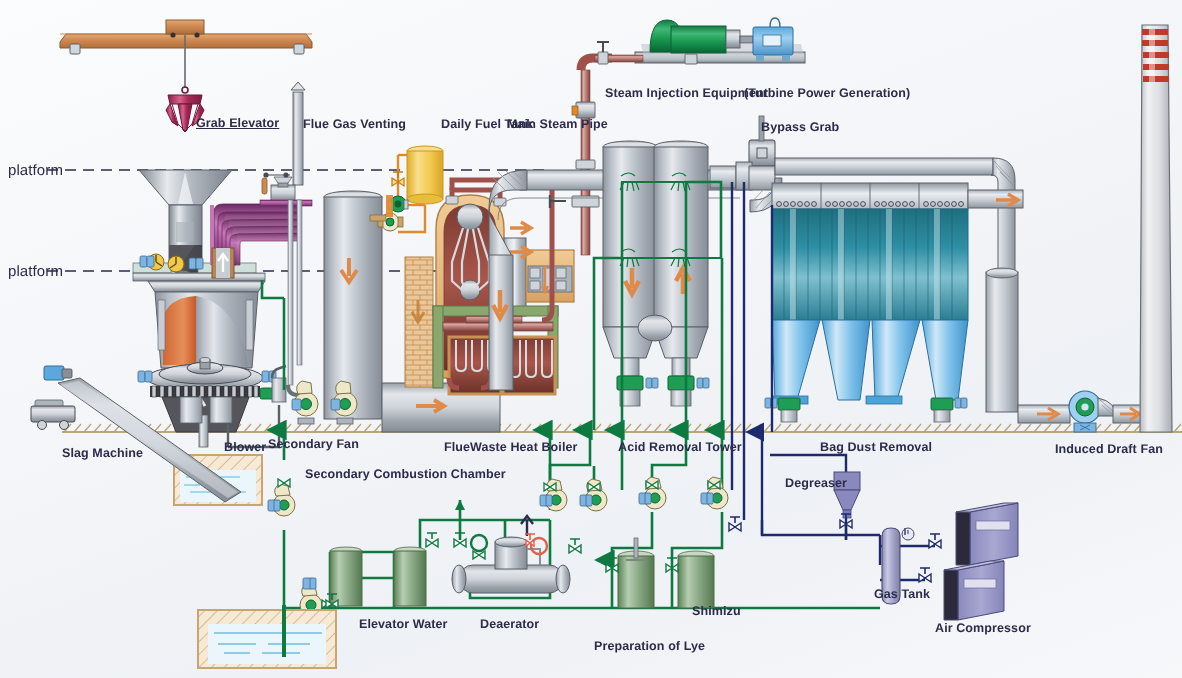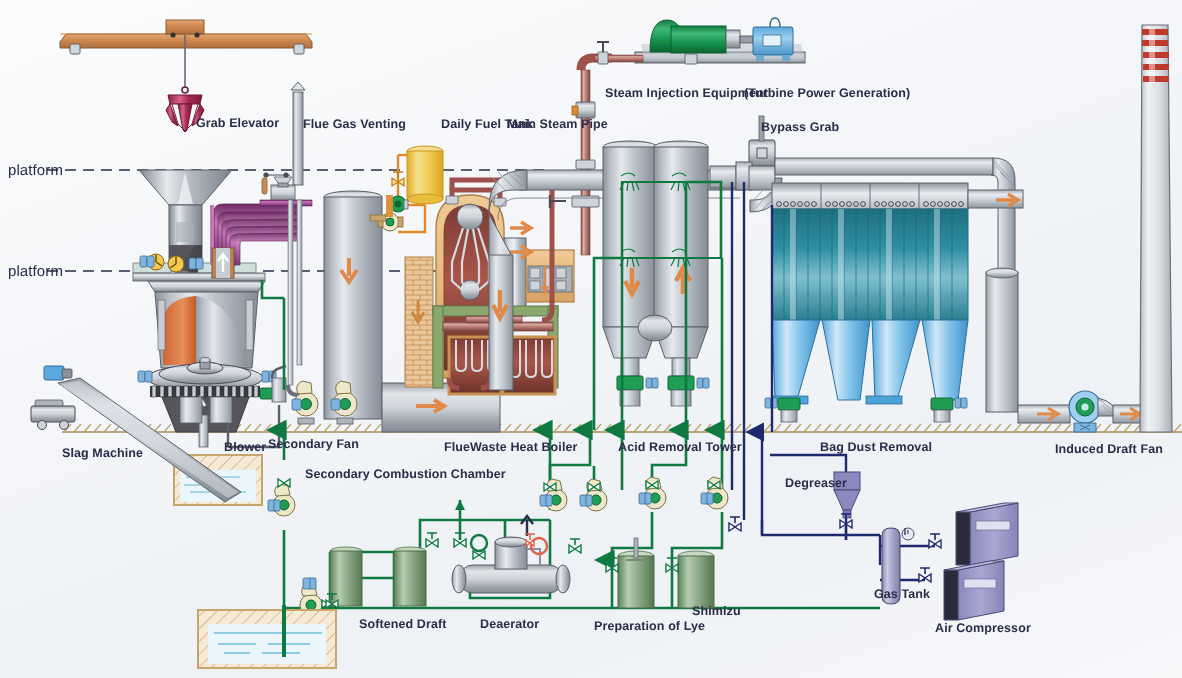--- a/index.html
+++ b/index.html
@@ -905,37 +905,37 @@
     <g>
       <rect x="370" y="215" width="16" height="6" fill="#c8a46e" stroke="#8a6a2a" stroke-width="0.7"></rect>
       <rect x="386" y="195" width="7" height="22" fill="#e08a2a" opacity=".9"></rect>
     </g>
 
   </svg>
 
   <div class="lbl plat" style="left:8px;top:163px;">platform</div>
   <div class="lbl plat" style="left:8px;top:264px;">platform</div>
 
-  <div class="lbl" style="left:196px;top:117px;">Grab Elevator</div>
+  <div class="lbl" style="left:196px;top:117px;text-decoration:underline;">Grab Elevator</div>
   <div class="lbl" style="left:303px;top:118px;">Flue Gas Venting</div>
   <div class="lbl" style="left:393px;top:118px;padding-left:48px;">Daily Fuel Tank</div>
   <div class="lbl" style="left:507px;top:118px;">Main Steam Pipe</div>
   <div class="lbl" style="left:605px;top:87px;">Steam Injection Equipment</div>
   <div class="lbl" style="left:744px;top:87px;">(Turbine Power Generation)</div>
   <div class="lbl" style="left:761px;top:121px;">Bypass Grab</div>
   <div class="lbl" style="left:62px;top:447px;">Slag Machine</div>
   <div class="lbl" style="left:224px;top:441px;">Blower</div>
   <div class="lbl" style="left:268px;top:438px;">Secondary Fan</div>
   <div class="lbl" style="left:305px;top:468px;">Secondary Combustion Chamber</div>
   <div class="lbl" style="left:419px;top:441px;padding-left:25px;">Flue</div>
   <div class="lbl" style="left:470px;top:441px;">Waste Heat Boiler</div>
   <div class="lbl" style="left:618px;top:441px;">Acid Removal Tower</div>
   <div class="lbl" style="left:820px;top:441px;">Bag Dust Removal</div>
   <div class="lbl" style="left:1040px;top:443px;margin-left:15px;">Induced Draft Fan</div>
   <div class="lbl" style="left:785px;top:477px;">Degreaser</div>
-  <div class="lbl" style="left:359px;top:618px;">Softened Draft</div>
+  <div class="lbl" style="left:359px;top:618px;">Elevator Water</div>
   <div class="lbl" style="left:480px;top:618px;">Deaerator</div>
-  <div class="lbl" style="left:594px;top:620px;">Preparation of Lye</div>
+  <div class="lbl" style="left:594px;top:640px;">Preparation of Lye</div>
   <div class="lbl" style="left:692px;top:605px;">Shimizu</div>
   <div class="lbl" style="left:874px;top:588px;text-align:right;">Gas Tank</div>
   <div class="lbl" style="left:935px;top:622px;">Air Compressor</div>
 
 </div>
 
 </body></html>

